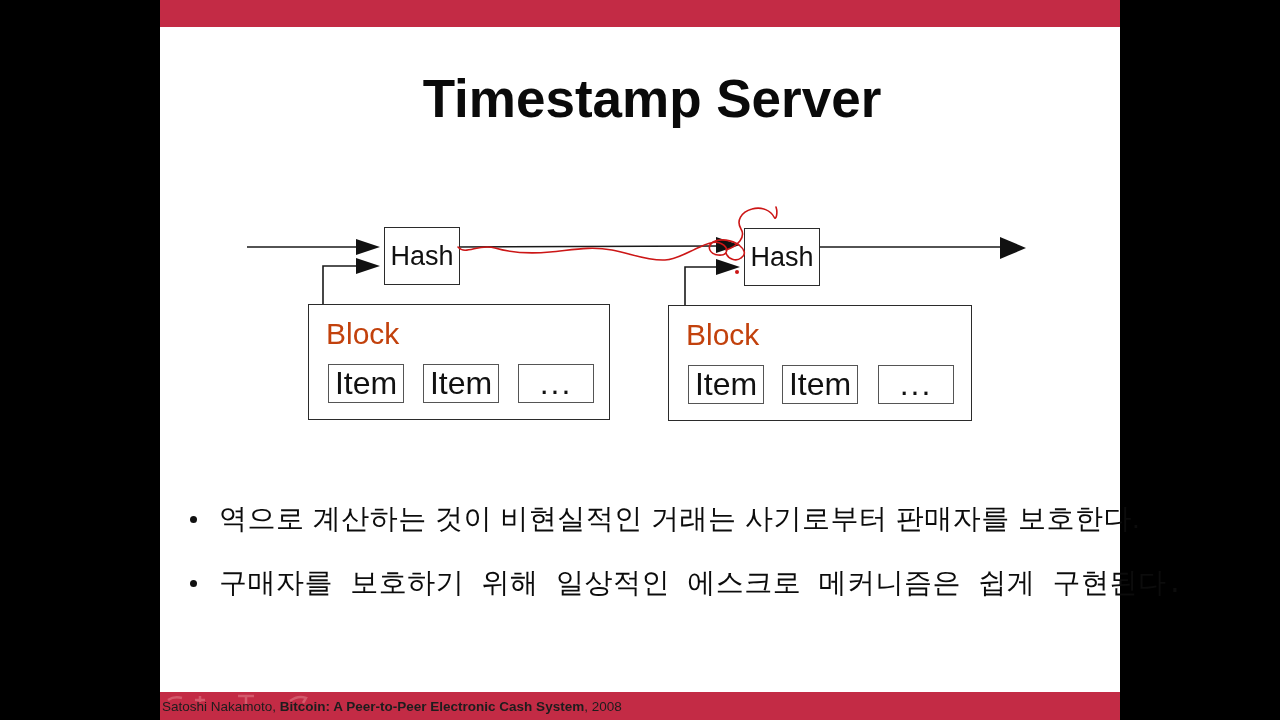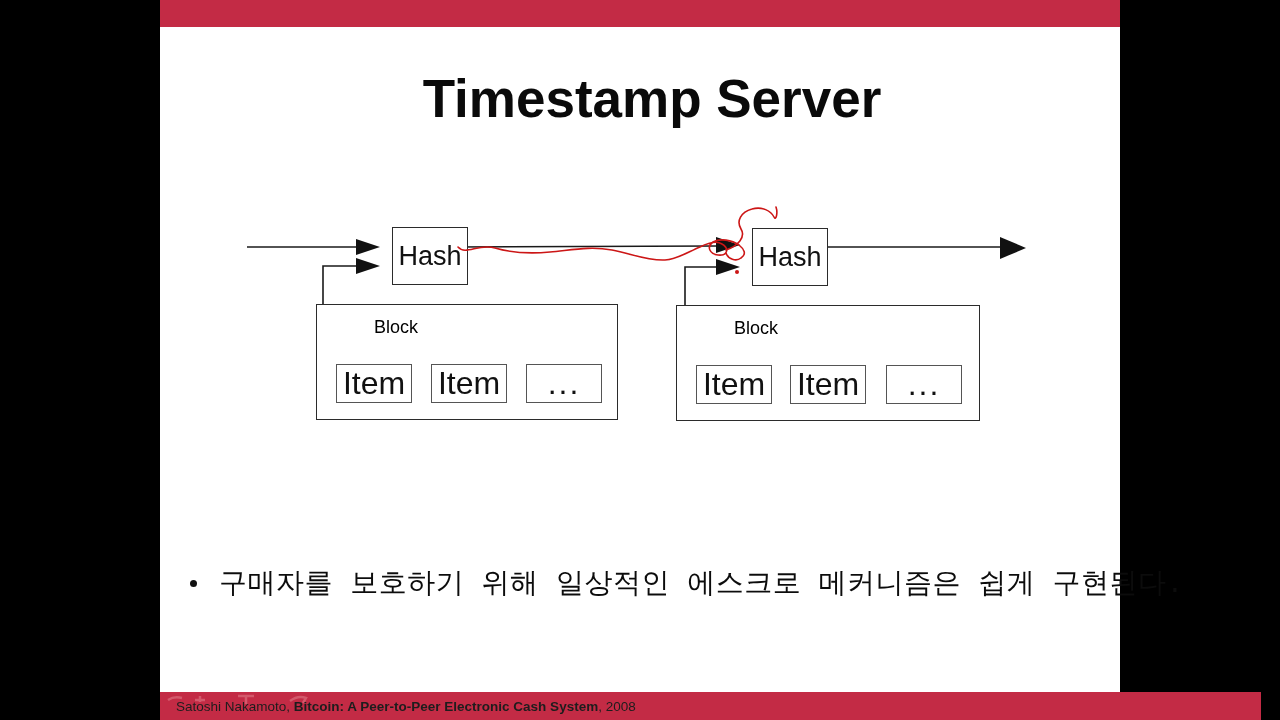--- a/index.html
+++ b/index.html
@@ -19,44 +19,44 @@
 
   
   .dbox { position:absolute; background:#fff; border:1.5px solid #2b2b2b; color:#111; }
   .hash-box { width:76px; height:58px; display:flex; align-items:center; justify-content:center;
               font-size:27px; }
   .hash-left  { left:220px; top:227px; }
   .hash-right { left:580px; top:228px; }
   .block-box { width:302px; height:116px; }
   .block-left  { left:144px; top:304px; }
   .block-right { left:504px; top:305px; width:304px; }
-  .block-label { position:absolute; left:17px; top:12px; font-size:18px; color:#000000;margin-left:40px; }
+  .block-label { position:absolute; left:17px; top:12px; font-size:30px; color:#c2410c; }
   .item-box { position:absolute; top:59px; width:76px; height:39px; border:1.5px solid #555;
               display:flex; align-items:center; justify-content:center; font-size:32px; color:#111; }
   .item-1 { left:19px; }
   .item-2 { left:114px; }
   .item-dots { left:209px; letter-spacing:2px; }
   .block-right .item-1 { left:19px; }
   .block-right .item-2 { left:113px; }
   .block-right .item-dots { left:209px; }
 
   svg.lines-layer { position:absolute; left:0; top:0; z-index:0; }
   svg.pen-layer   { position:absolute; left:0; top:0; z-index:5; pointer-events:none; }
-  .boxes-layer { position:absolute; left:12px; top:0; width:1016px; height:720px; z-index:2; }
+  .boxes-layer { position:absolute; left:4px; top:0; width:1016px; height:720px; z-index:2; }
 
   
   .bullet-item { position:absolute; left:30px; display:flex; align-items:flex-start; }
   .bullet-1 { top:500px; }
   .bullet-2 { top:564px;font-family:Liberation Mono, monospace; }
   .bullet-dot { width:7px; height:7px; border-radius:50%; background:#111; margin-top:16px; margin-right:22px; flex:none; }
   .bullet-text { font-size:28px; color:#0c0c0c; letter-spacing:0.5px; white-space:nowrap; }
 
   
-  .footer-bar { position:absolute; left:0; bottom:0; width:1101px; height:28px; background:#c32b45;
-                display:flex; align-items:center; padding-left:16px; overflow:hidden; }
+  .footer-bar { position:absolute; left:0; bottom:0; width:960px; height:28px; background:#c32b45;
+                display:flex; align-items:center; padding-left:2px; overflow:hidden; }
   .citation { position:relative; z-index:2; font-size:13.5px; color:#1d1d1d; white-space:pre; }
   .citation b { font-weight:bold; }
   .ghost-marks { position:absolute; left:0; top:0; z-index:1; }
 </style>
 </head>
 <body>
 
 <div class="viewport">
   <div class="letterbox left"></div>
   <div class="letterbox right"></div>
@@ -135,20 +135,24 @@
                  C 576 262, 568 259, 566 253"></path>
         <path d="M 566 250
                  C 578 246, 586 237, 581 229
                  C 576 221, 581 212, 592 209
                  C 602 206, 611 211, 614 217
                  C 616 221, 618 213, 616 207"></path>
         <circle cx="577" cy="272" r="2" fill="#cc1616" stroke="none"></circle>
       </g>
     </svg>
 
+    <div class="bullet-item bullet-1">
+      <span class="bullet-dot"></span>
+      <span class="bullet-text">역으로 계산하는 것이 비현실적인 거래는 사기로부터 판매자를 보호한다.</span>
+    </div>
     <div class="bullet-item bullet-2">
       <span class="bullet-dot"></span>
       <span class="bullet-text">구매자를 보호하기 위해 일상적인 에스크로 메커니즘은 쉽게 구현된다.</span>
     </div>
 
     <div class="footer-bar">
       <svg class="ghost-marks" width="400" height="28" viewBox="0 0 400 28">
         <g stroke="rgba(255,210,210,0.28)" stroke-width="2.5" fill="none">
           <path d="M 8 8 q 6 -4 14 -2"></path>
           <path d="M 40 10 v -6 m -5 4 h 10"></path>

